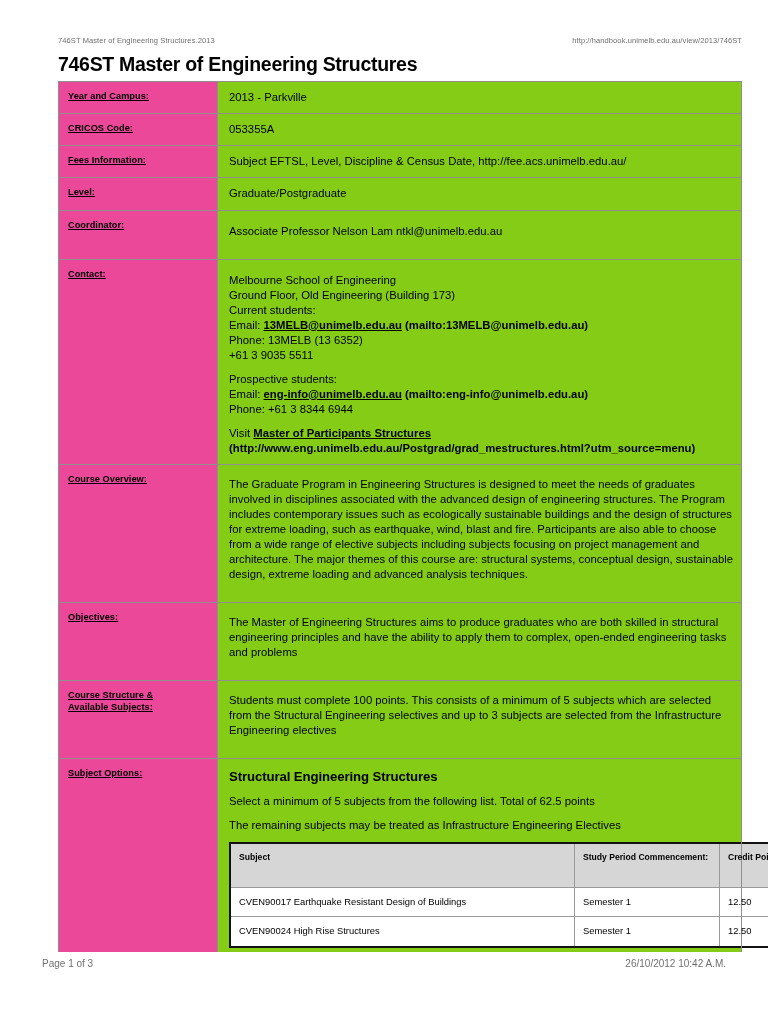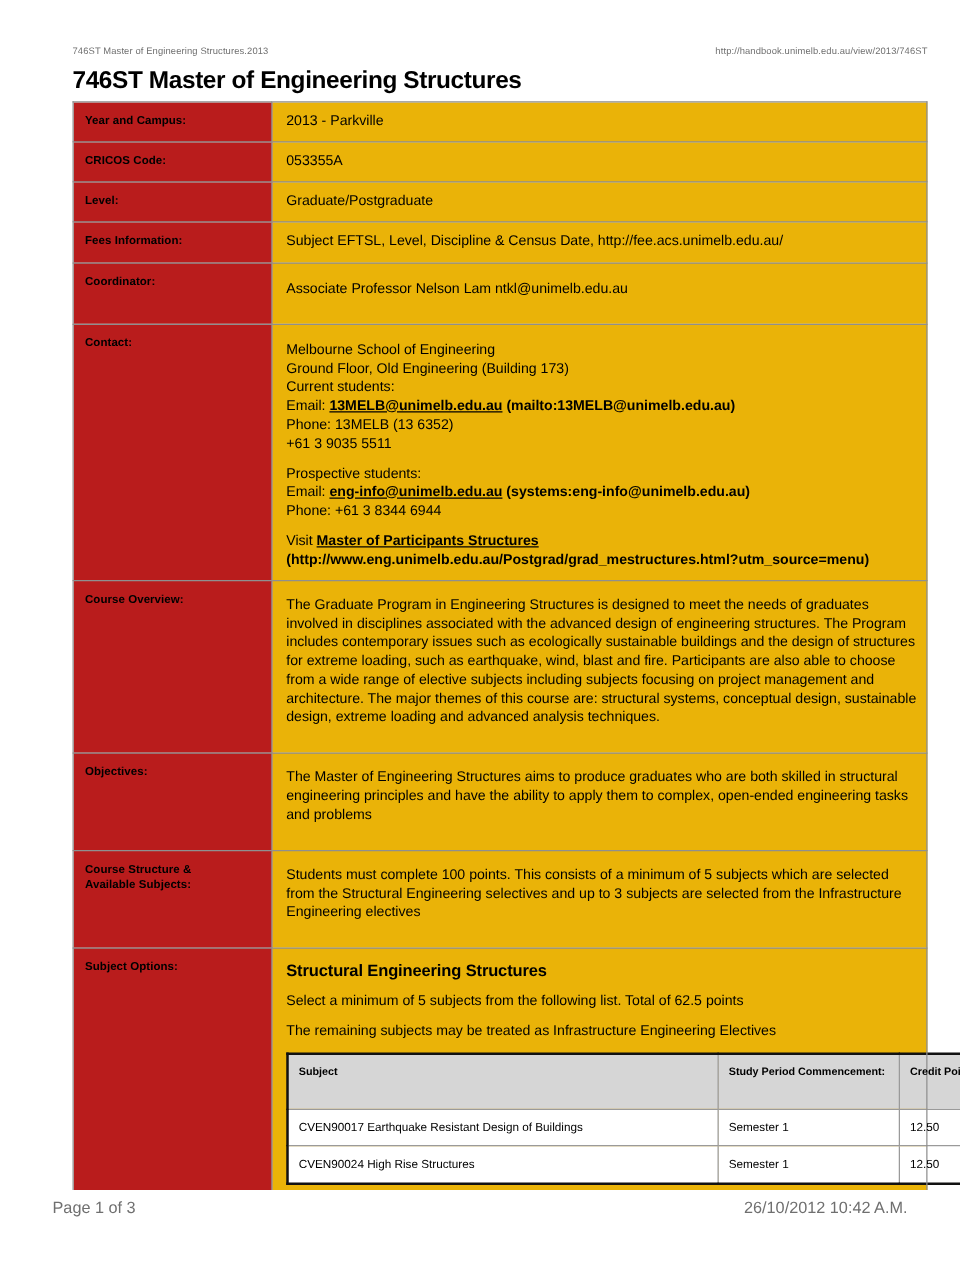--- a/index.html
+++ b/index.html
@@ -56,30 +56,31 @@
     background: #ffffff;
   }
   .info-table td {
     border: 1px solid #8f8f8f;
     vertical-align: top;
     font-size: 11.3px;
     line-height: 1.33;
   }
   .info-table td.label {
     width: 141px;
-    background: #b91c1c;
+    background: #ec4899;
     font-weight: bold;
     font-size: 9.2px;
     padding: 8px 8px 8px 9px;
     line-height: 1.35;
     letter-spacing: 0.05px;
+    text-decoration: underline;
   }
   .info-table td.value {
     padding: 8px 8px 8px 11px;
-    background: #eab308;
+    background: #84cc16;
   }
   .info-table tr.tall td.value { padding-bottom: 20px; }
 
   .lines > div { white-space: nowrap; }
   .blockgap { height: 9px; }
 
   a.doclink {
     color: #000000;
     font-weight: bold;
     text-decoration: underline;
@@ -141,21 +142,21 @@
   }
 
   
   .footer {
     position: absolute;
     left: 42px;
     right: 42px;
     top: 958px;
     display: flex;
     justify-content: space-between;
-    font-size: 13px;
+    font-size: 10px;
     color: #6f6f6f;
     white-space: nowrap;
   }
 </style>
 </head>
 <body>
 
 <div class="page-clip">
 <div class="page">
 
@@ -170,47 +171,47 @@
     <tbody>
       <tr>
         <td class="label">Year and Campus:</td>
         <td class="value">2013 - Parkville</td>
       </tr>
       <tr>
         <td class="label">CRICOS Code:</td>
         <td class="value">053355A</td>
       </tr>
       <tr>
+        <td class="label">Fees Information:</td>
+        <td class="value">Subject EFTSL, Level, Discipline &amp; Census Date, http://fee.acs.unimelb.edu.au/</td>
+      </tr>
+      <tr>
         <td class="label">Level:</td>
         <td class="value">Graduate/Postgraduate</td>
-      </tr>
-      <tr>
-        <td class="label">Fees Information:</td>
-        <td class="value">Subject EFTSL, Level, Discipline &amp; Census Date, http://fee.acs.unimelb.edu.au/</td>
       </tr>
       <tr class="tall">
         <td class="label">Coordinator:</td>
         <td class="value">
           <div style="padding-top:5px">Associate Professor Nelson Lam ntkl@unimelb.edu.au</div>
         </td>
       </tr>
 
       <tr>
         <td class="label">Contact:</td>
         <td class="value">
           <div class="lines" style="padding-top:5px">
             <div>Melbourne School of Engineering</div>
             <div>Ground Floor, Old Engineering (Building 173)</div>
             <div>Current students:</div>
             <div><span>Email: </span><a class="doclink" href="#">13MELB@unimelb.edu.au</a><span class="boldparen"> (mailto:13MELB@unimelb.edu.au)</span></div>
             <div>Phone: 13MELB (13 6352)</div>
             <div>+61 3 9035 5511</div>
             <div class="blockgap"></div>
             <div>Prospective students:</div>
-            <div><span>Email: </span><a class="doclink" href="#">eng-info@unimelb.edu.au</a><span class="boldparen"> (systems:eng-info@unimelb.edu.au)</span></div>
+            <div><span>Email: </span><a class="doclink" href="#">eng-info@unimelb.edu.au</a><span class="boldparen"> (mailto:eng-info@unimelb.edu.au)</span></div>
             <div>Phone: +61 3 8344 6944</div>
             <div class="blockgap"></div>
             <div class="wrapline"><span>Visit </span><a class="doclink" href="#">Master of Participants Structures</a><span class="boldparen"> (http://www.eng.unimelb.edu.au/Postgrad/grad_mestructures.html?utm_source=menu)</span></div>
           </div>
         </td>
       </tr>
 
       <tr class="tall">
         <td class="label">Course Overview:</td>
         <td class="value">

